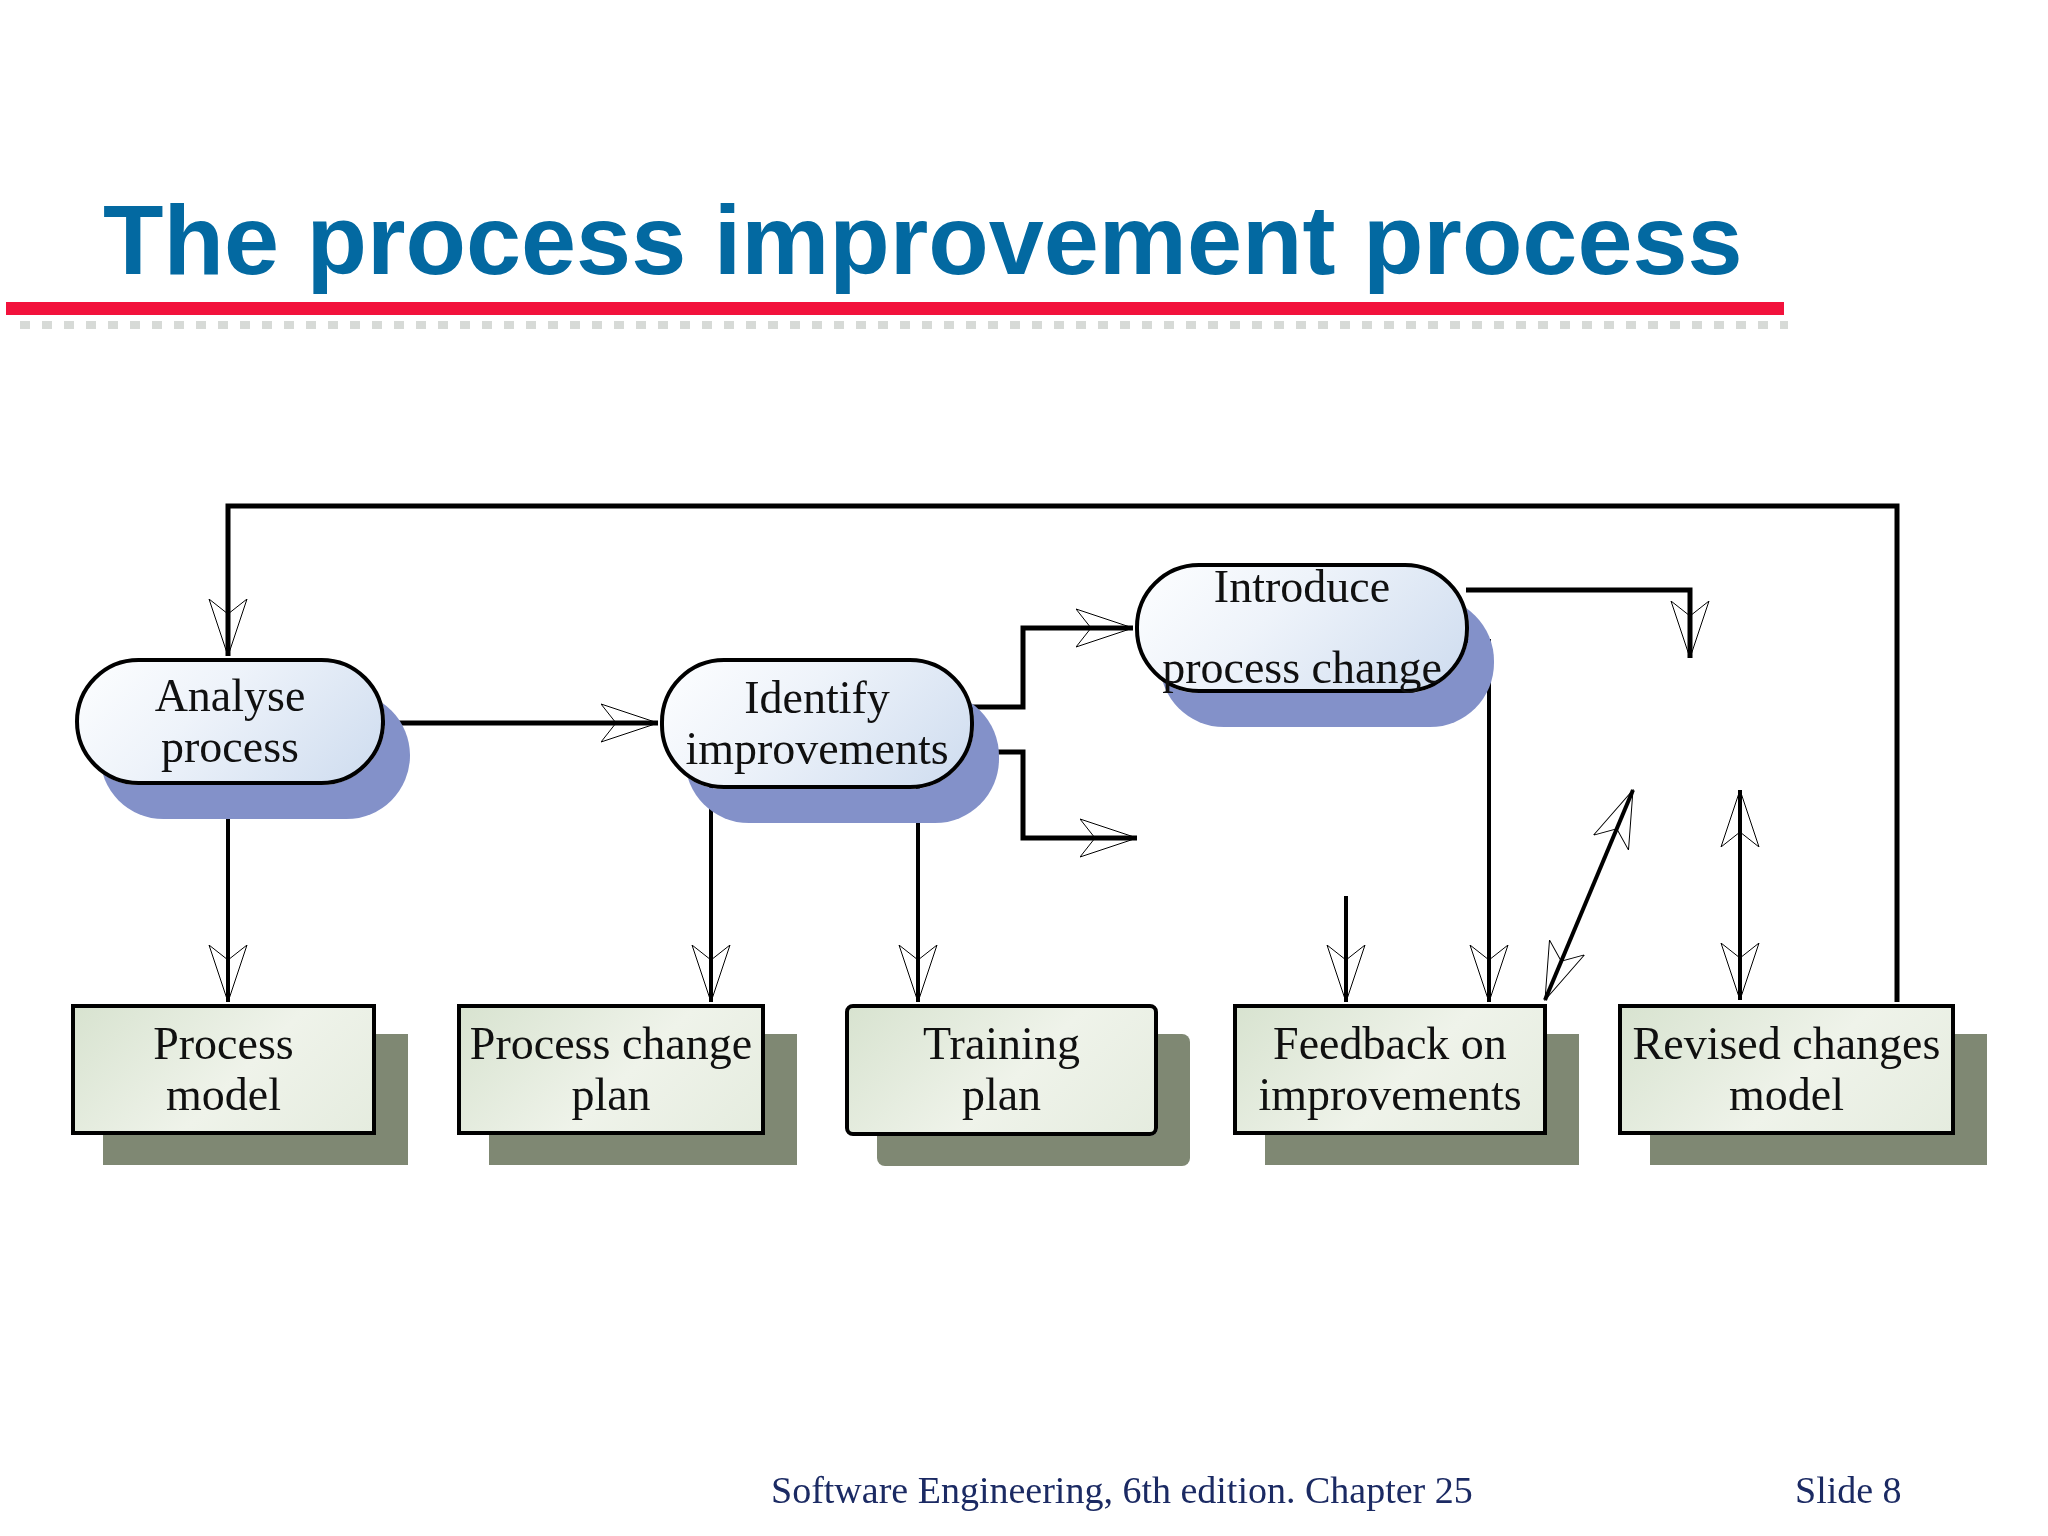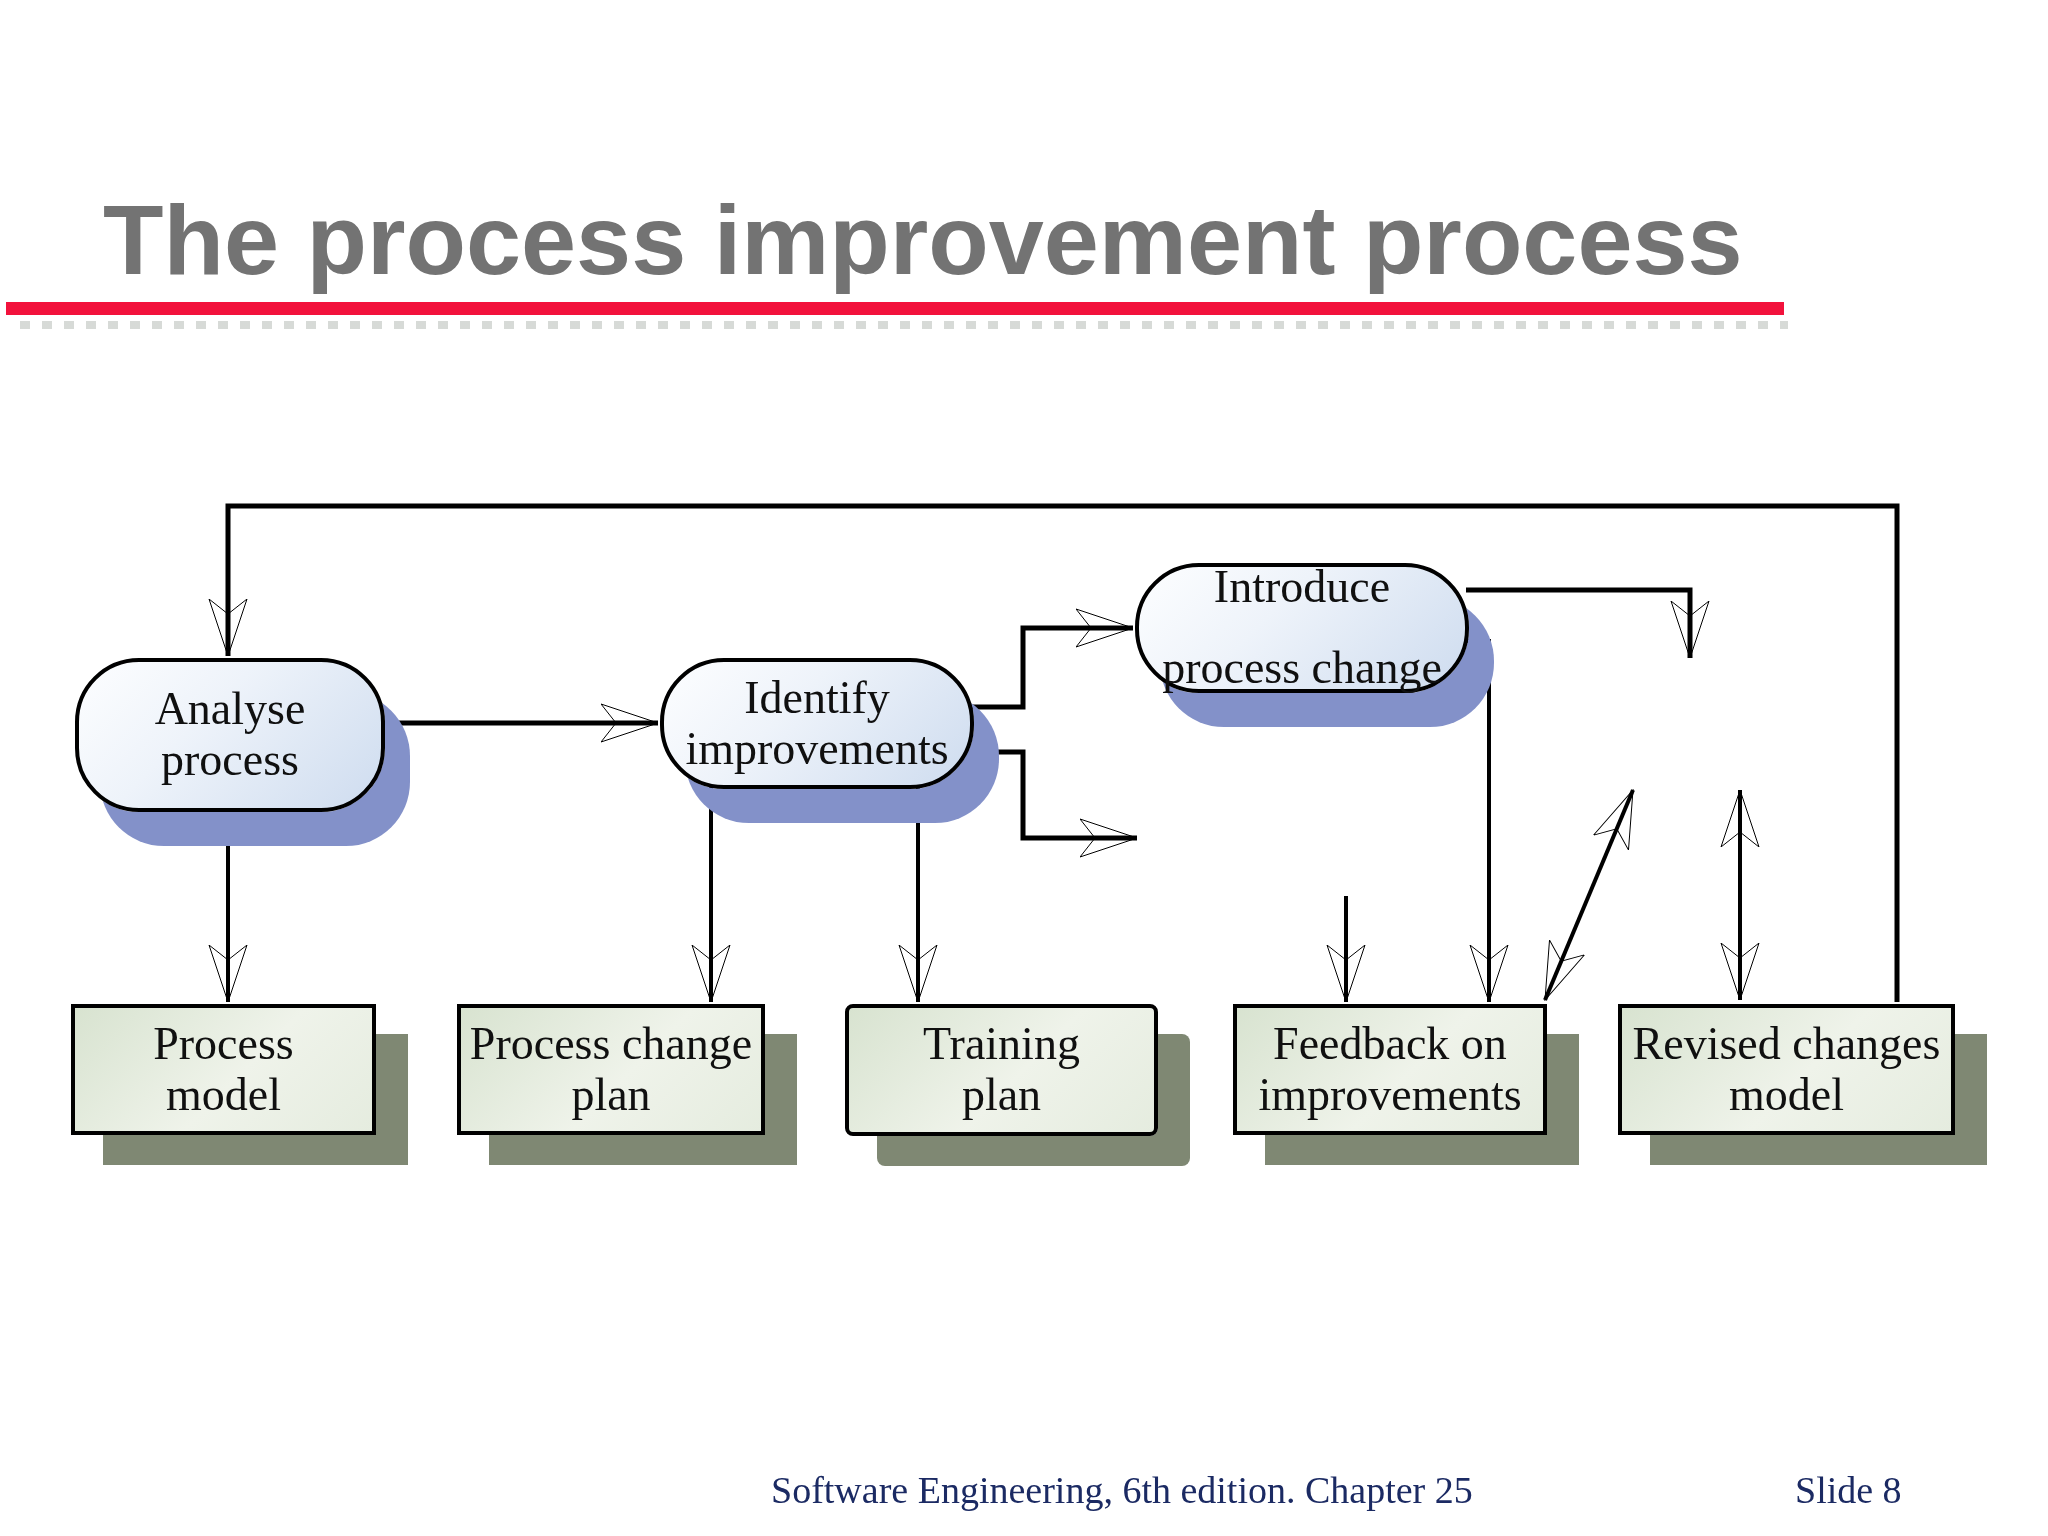--- a/index.html
+++ b/index.html
@@ -18,21 +18,21 @@
   }
   
   .title{
     position:absolute;left:103px;top:190px;
     margin:0;
     font-family:"Liberation Sans", sans-serif;
     font-weight:bold;
     font-size:99px;
     line-height:1;
     letter-spacing:0px;
-    color:#737373;
+    color:#0369a1;
     white-space:nowrap;
   }
   .title-rule{
     position:absolute;left:6px;top:302px;
     width:1778px;height:13px;
     background:var(--c-underline);
   }
   .title-rule-shadow{
     position:absolute;left:20px;top:321px;
     width:1768px;height:8px;
@@ -55,21 +55,21 @@
   }
   .activity{
     border-radius:64px;
     background:linear-gradient(135deg,#fdfeff 0%,#eef3fa 40%,#cedcef 100%);
     box-shadow:25px 34px 0 var(--c-activity-shadow);
   }
   .artifact{
     background:linear-gradient(135deg,#d8e3d0 0%,#eff3ea 55%,#e5ecdf 100%);
     box-shadow:32px 30px 0 var(--c-artifact-shadow);
   }
-  #node-analyse            {left:75px;  top:658px; width:310px; height:154px;}
+  #node-analyse            {left:75px;  top:658px; width:310px; height:127px;}
   #node-identify           {left:660px; top:658px; width:314px; height:131px;}
   #node-introduce          {left:1135px;top:563px; width:334px; height:130px;gap:30px;}
   #node-train              {left:1139px;top:769px; width:312px; height:131px;}
   #node-tune               {left:1523px;top:659px; width:336px; height:130px;}
   #node-process-model      {left:71px;  top:1004px;width:305px; height:131px;}
   #node-process-change-plan{left:457px; top:1004px;width:308px; height:131px;}
   #node-training-plan      {left:845px; top:1004px;width:313px; height:132px;border-radius:8px;}
   #node-feedback           {left:1233px;top:1004px;width:314px; height:131px;}
   #node-revised            {left:1618px;top:1004px;width:337px; height:131px;}
   

